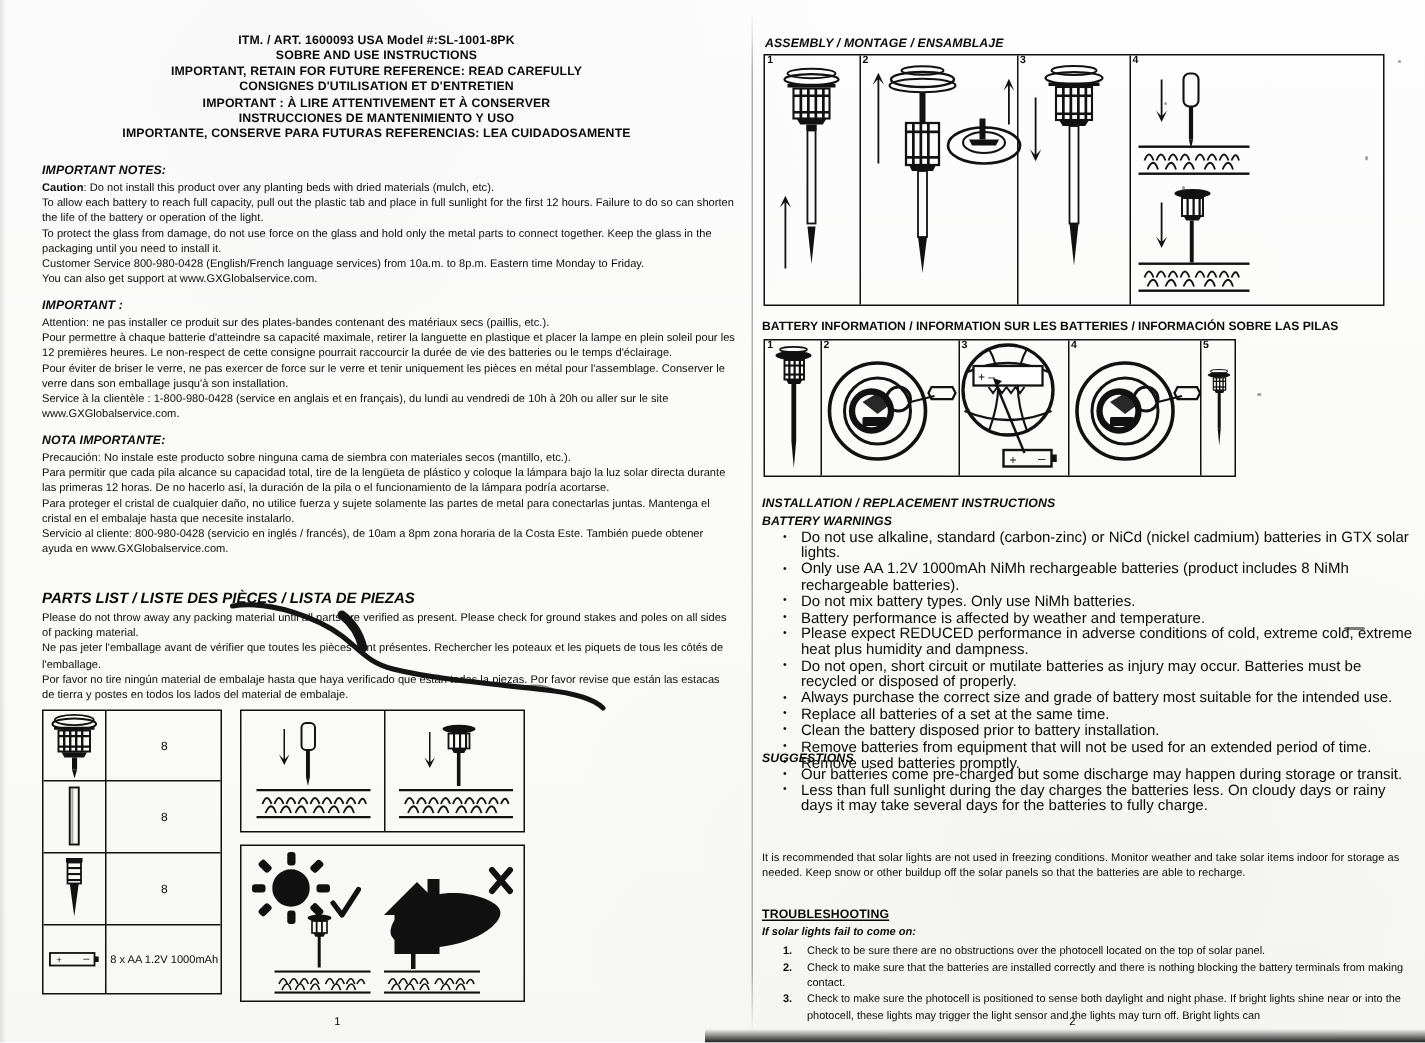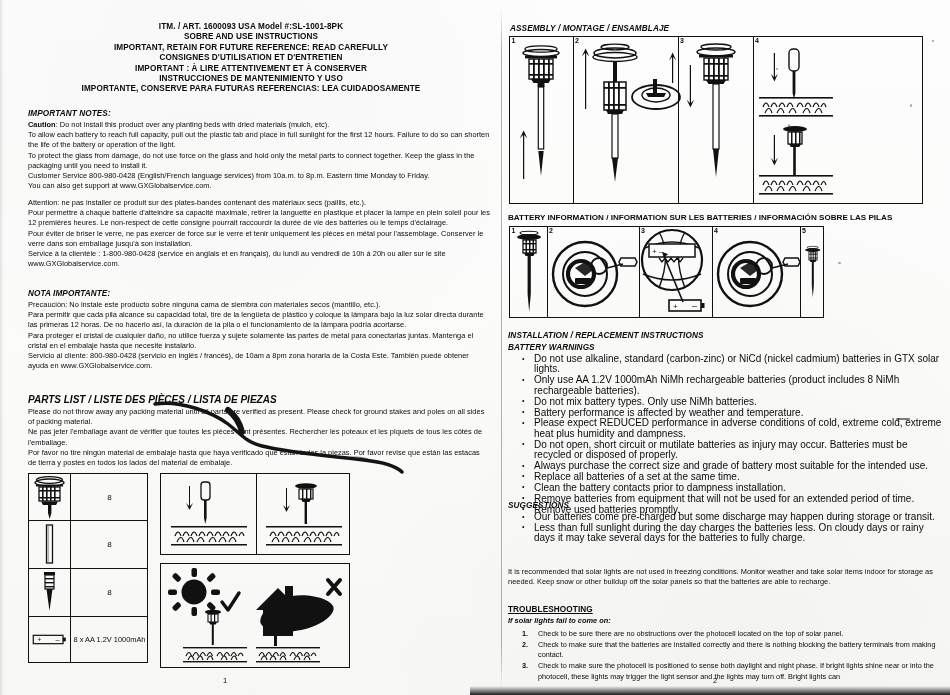--- a/index.html
+++ b/index.html
@@ -104,20 +104,21 @@
     <div style="position:absolute;left:28px;top:108px;width:462px;">
       <div class="sec-h">IMPORTANT NOTES:</div>
       <p class="body blk"><b>Caution</b>: Do not install this product over any planting beds with dried materials (mulch, etc).</p>
       <p class="body blk">To allow each battery to reach full capacity, pull out the plastic tab and place in full sunlight for the first 12 hours.  Failure to do so can shorten the life of the battery or operation of the light.</p>
       <p class="body blk">To protect the glass from damage, do not use force on the glass and hold only the metal parts to connect together.  Keep the glass in the packaging until you need to install it.</p>
       <p class="body blk">Customer Service 800-980-0428 (English/French language services) from 10a.m. to 8p.m. Eastern time Monday to Friday.</p>
       <p class="body blk">You can also get support at  www.GXGlobalservice.com.</p>
     </div>
 
     <div style="position:absolute;left:28px;top:198px;width:462px;">
+      <div class="sec-h">IMPORTANT :</div>
       <p class="body blk">Attention: ne pas installer ce produit sur des plates-bandes contenant des matériaux secs (paillis, etc.).</p>
       <p class="body blk">Pour permettre à chaque batterie d'atteindre sa capacité maximale, retirer la languette en plastique et placer la lampe en plein soleil pour les 12 premières heures. Le non-respect de cette consigne pourrait raccourcir la durée de vie des batteries ou le temps d'éclairage.</p>
       <p class="body blk">Pour éviter de briser le verre, ne pas exercer de force sur le verre et tenir uniquement les pièces en métal pour l'assemblage. Conserver le verre dans son emballage jusqu'à son installation.</p>
       <p class="body blk">Service à la clientèle : 1-800-980-0428 (service en anglais et en français),  du lundi au vendredi de 10h à 20h  ou aller sur le site www.GXGlobalservice.com.</p>
     </div>
 
     <div style="position:absolute;left:28px;top:288px;width:462px;">
       <div class="sec-h">NOTA IMPORTANTE:</div>
       <p class="body blk">Precaución: No instale este producto sobre ninguna cama de siembra con materiales secos (mantillo, etc.).</p>
       <p class="body blk">Para permitir que cada pila alcance su capacidad total, tire de la lengüeta de plástico y coloque la lámpara bajo la luz solar directa durante las primeras 12 horas. De no hacerlo así, la duración de la pila o el funcionamiento de la lámpara podría acortarse.</p>
@@ -501,21 +502,21 @@
       <div class="sec-h">BATTERY WARNINGS</div>
       <ul class="bul">
         <li>Do not use alkaline, standard (carbon-zinc) or NiCd (nickel cadmium) batteries in GTX solar lights.</li>
         <li>Only use AA 1.2V 1000mAh NiMh rechargeable batteries (product includes 8 NiMh rechargeable batteries).</li>
         <li>Do not mix battery types. Only use NiMh batteries.</li>
         <li>Battery performance is affected by weather and temperature.</li>
         <li>Please expect REDUCED performance in adverse conditions of cold, extreme cold, extreme heat plus humidity and dampness.</li>
         <li>Do not open, short circuit or mutilate batteries as injury may occur. Batteries must be recycled or disposed of properly.</li>
         <li>Always purchase the correct size and grade of battery most suitable for the intended use.</li>
         <li>Replace all batteries of a set at the same time.</li>
-        <li>Clean the battery contacts prior to dampness installation.</li>
+        <li>Clean the battery disposed prior to battery installation.</li>
         <li>Remove batteries from equipment that will not be used for an extended period of time.</li>
         <li>Remove used batteries promptly.</li>
       </ul>
     </div>
 
     <div style="position:absolute;left:8px;top:500px;width:436px;">
       <div class="sec-h">SUGGESTIONS</div>
       <ul class="bul">
         <li>Our batteries come pre-charged but some discharge may happen during storage or transit.</li>
         <li>Less than full sunlight during the day charges the batteries less. On cloudy days or rainy days it may take several days for the batteries to fully charge.</li>

